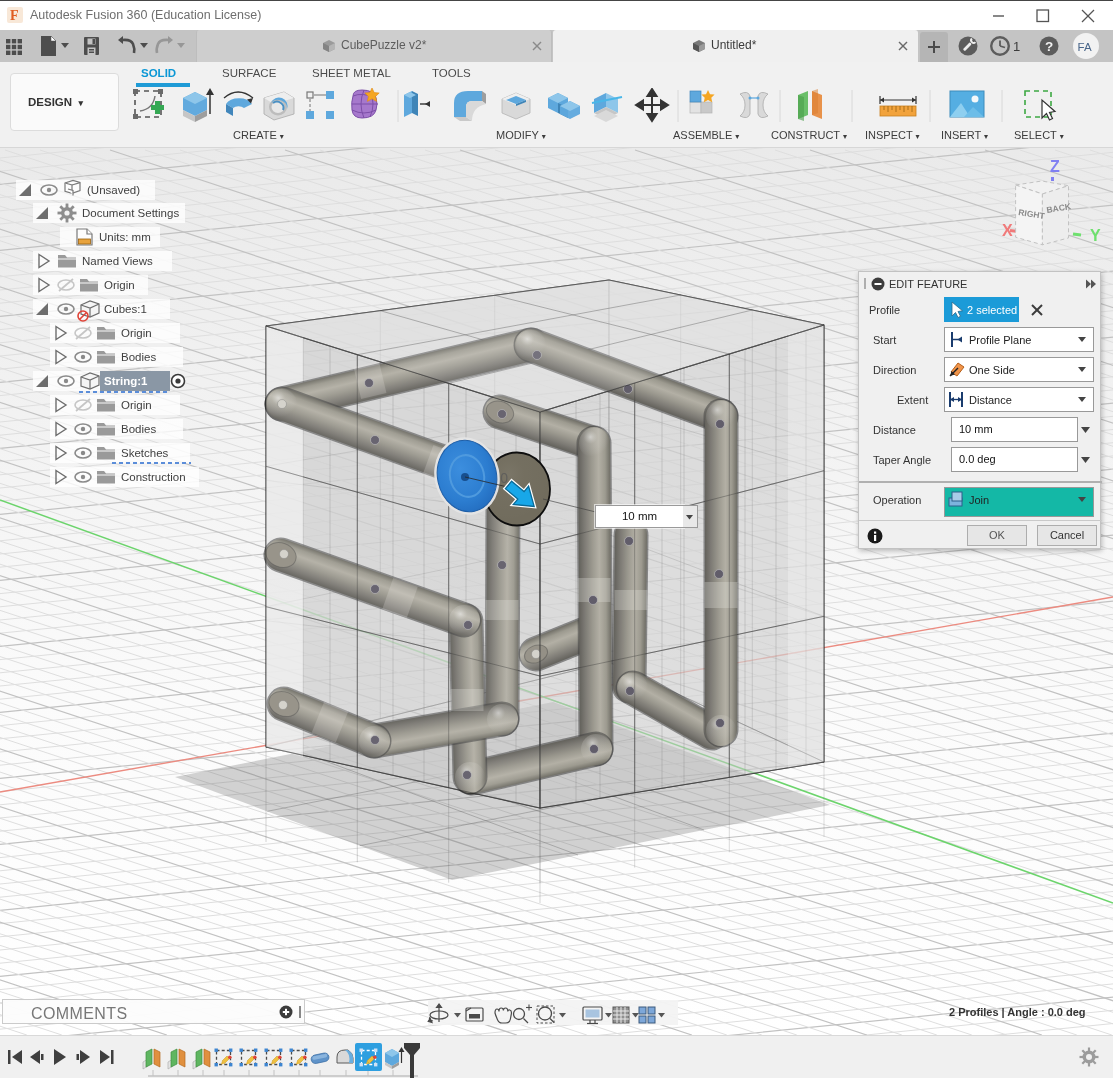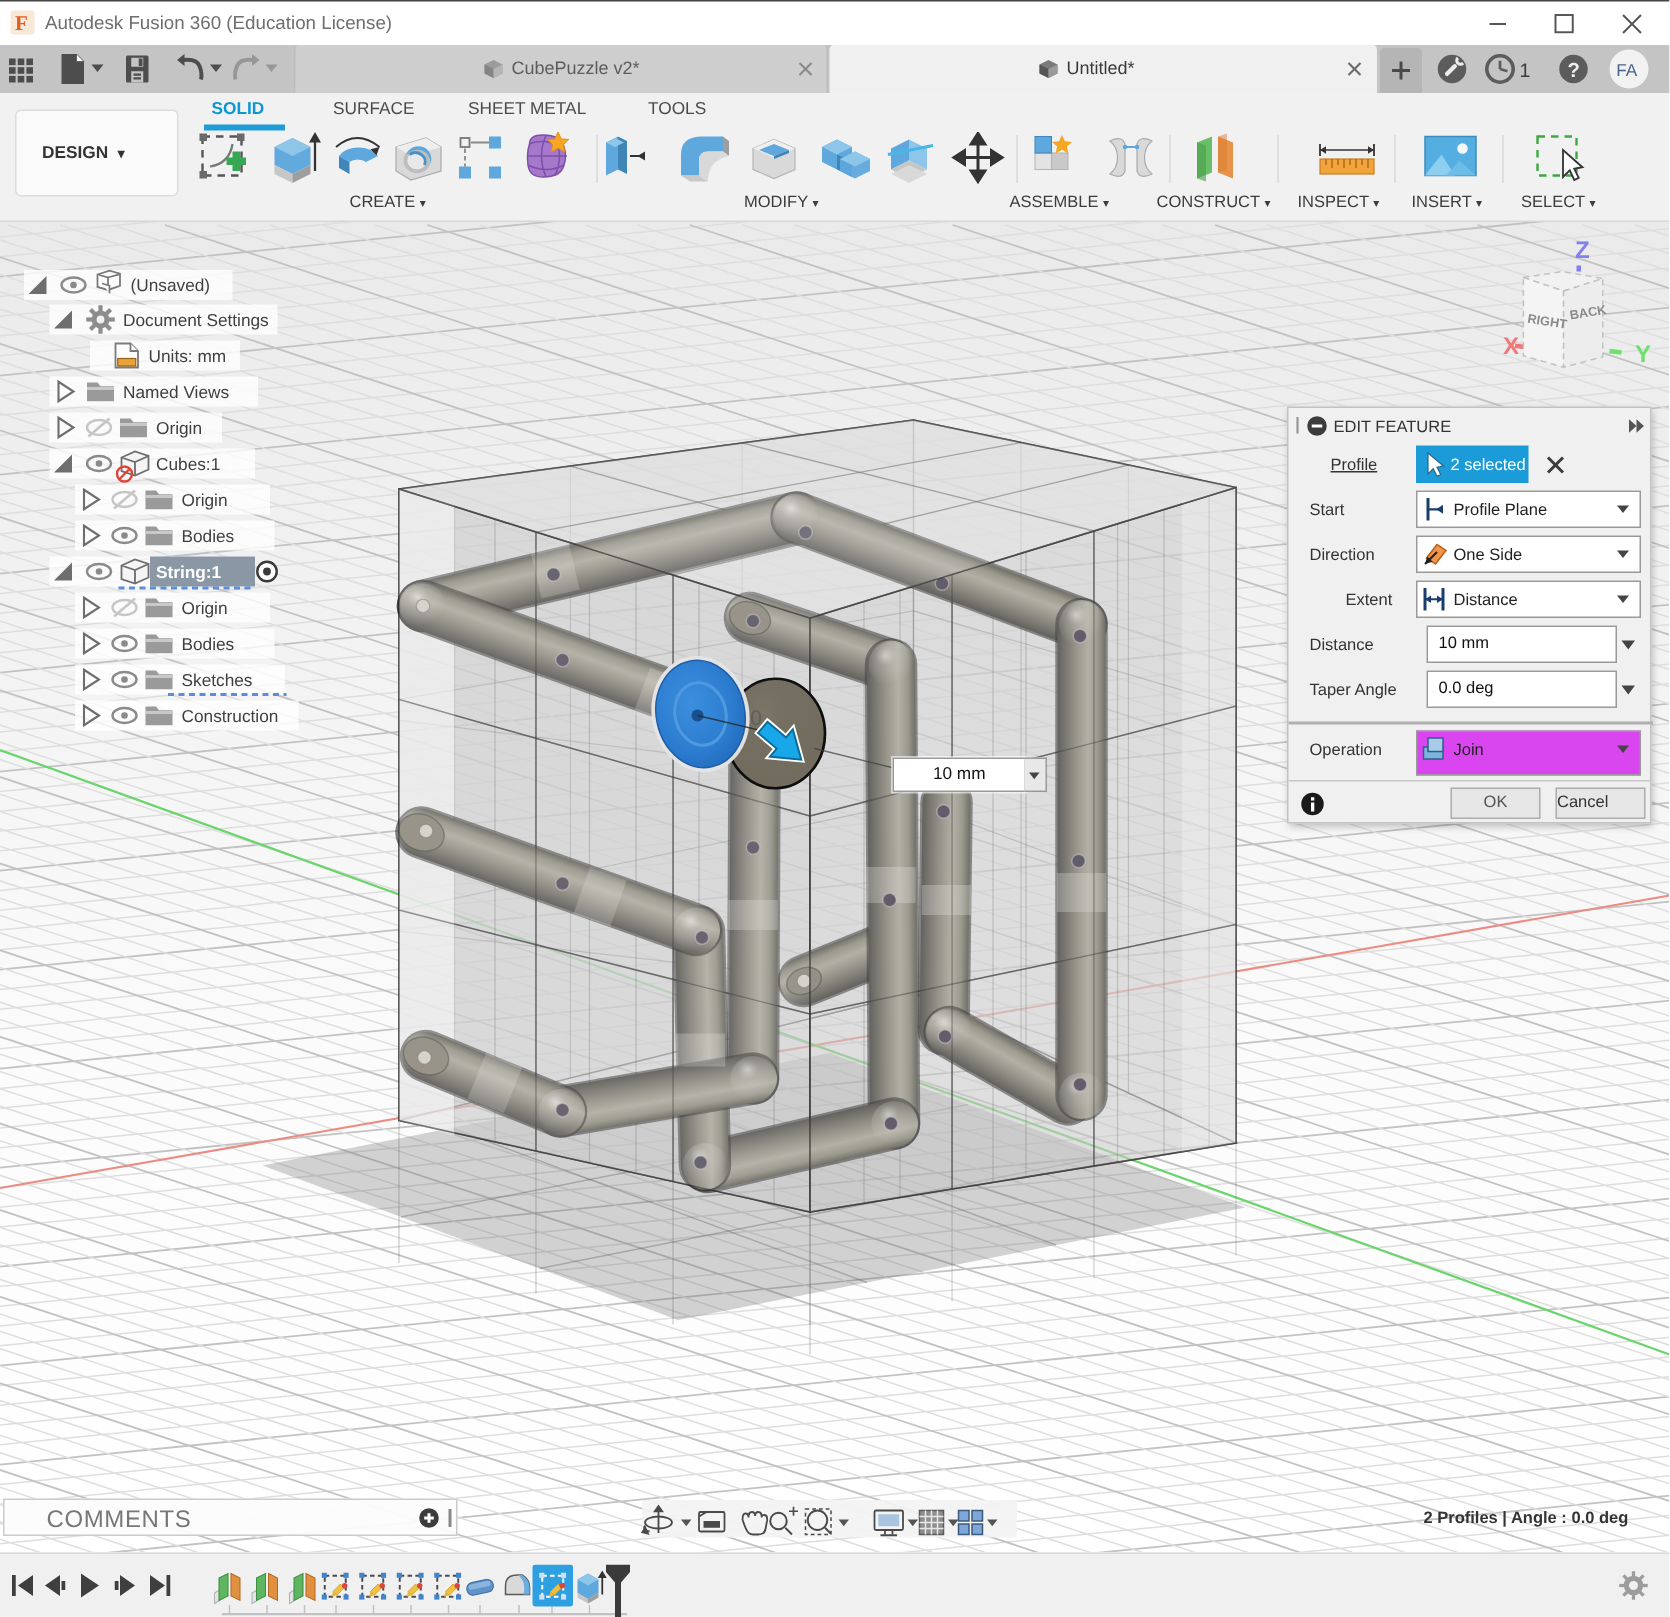--- a/index.html
+++ b/index.html
@@ -911,21 +911,21 @@
   <div style="height:22px;position:relative;">
     <svg class="abs" style="left:2px;top:3px;" width="240" height="18">
       <line x1="4" y1="3" x2="4" y2="14" stroke="#999" stroke-width="1.5"></line>
       <circle cx="17" cy="9" r="6.5" fill="#3c3c3c"></circle>
           <rect x="13.5" y="8" width="7" height="2" fill="#fff"></rect>
       <text x="28" y="13" font-size="11" fill="#333">EDIT FEATURE</text>
       <path d="M 225 4.5 l 5 4.5 l -5 4.5 z" fill="#555"></path>
           <path d="M 230 4.5 l 5 4.5 l -5 4.5 z" fill="#555"></path>
     </svg>
   </div>
-  <div class="abs" style="left:28px;top:32px;text-decoration:underline;">Profile</div>
+  <div class="abs" style="left:10px;top:32px;">Profile</div>
   <div class="abs" style="left:85px;top:25px;width:75px;height:25px;background:#1b9bd8;">
     <svg width="75" height="25">
           <path d="M 8 5 L 8 19 L 11.5 15.5 L 14 20.5 L 16.5 19.3 L 14 14.5 L 18.5 13.8 Z" fill="#fff" stroke="#2a688a" stroke-width="0.8"></path>
     <text x="23" y="16.5" font-size="11" fill="#fff">2 selected</text>
         </svg>
   </div>
   <svg class="abs" style="left:170px;top:30px;" width="16" height="16">
         <line x1="3" y1="3" x2="13" y2="13" stroke="#3c3c3c" stroke-width="2"></line>
         <line x1="13" y1="3" x2="3" y2="13" stroke="#3c3c3c" stroke-width="2"></line>
       </svg>
@@ -977,39 +977,39 @@
   <div class="abs" style="left:92px;top:175px;width:127px;height:25px;background:#fff;border:1px solid #999;">
     <div style="margin:5px 0 0 7px;font-size:11px;color:#111;">0.0 deg</div>
   </div>
   <svg class="abs" style="left:219px;top:180px;" width="16" height="16">
         <path d="M 3 5 l 9 0 l -4.5 6 z" fill="#444"></path>
       </svg>
 
   <div class="abs" style="left:0px;top:209px;width:243px;height:2px;background:#b0b0b0;"></div>
 
   <div class="abs" style="left:14px;top:222px;">Operation</div>
-  <div class="abs" style="left:85px;top:215px;width:150px;height:30px;background:#d946ef;border:1px solid #999;">
+  <div class="abs" style="left:85px;top:215px;width:150px;height:30px;background:#14b8a6;border:1px solid #999;">
     <svg width="148" height="23">
       <rect x="4" y="10" width="13" height="8" fill="#7db3dd" stroke="#2c5f8a" stroke-width="1"></rect>
       <rect x="7" y="4" width="10" height="9" fill="#a8cce8" stroke="#2c5f8a" stroke-width="1"></rect>
       <text x="24" y="15.5" font-size="11" fill="#222">Join</text>
       <path d="M 133 9 l 8 0 l -4 5 z" fill="#444"></path>
     </svg>
   </div>
 
   <div class="abs" style="left:0px;top:248px;width:243px;height:1px;background:#c9c9c9;"></div>
   <svg class="abs" style="left:8px;top:256px;" width="18" height="18">
         <circle cx="8" cy="8" r="7.5" fill="#1a1a1a"></circle>
         <rect x="7" y="3.5" width="2.2" height="2.2" fill="#fff"></rect>
         <rect x="7" y="7" width="2.2" height="6" fill="#fff"></rect>
       </svg>
   <div class="abs" style="left:108px;top:253px;width:60px;height:21px;background:#e6e6e6;border:1px solid #adadad;text-align:center;">
         <div style="margin-top:3px;color:#555;">OK</div>
       </div>
-  <div class="abs" style="left:178px;top:253px;width:60px;height:21px;background:#e6e6e6;border:1px solid #adadad;text-align:left;">
+  <div class="abs" style="left:178px;top:253px;width:60px;height:21px;background:#e6e6e6;border:1px solid #adadad;text-align:center;">
         <div style="margin-top:3px;color:#333;">Cancel</div>
       </div>
 </div>
 
 <div class="abs" style="left:2px;top:851px;width:303px;height:25px;background:rgba(252,252,252,0.95);border:1px solid #cbcbcb;">
   <div class="abs" style="left:28px;top:5px;font-size:16px;color:#777;letter-spacing:0.4px;">COMMENTS</div>
   <svg class="abs" style="left:276px;top:5px;" width="26" height="15">
     <circle cx="7" cy="7" r="6.5" fill="#3c3c3c"></circle>
         <rect x="3.8" y="6" width="6.4" height="2" fill="#fff"></rect>
         <rect x="6" y="3.8" width="2" height="6.4" fill="#fff"></rect>

